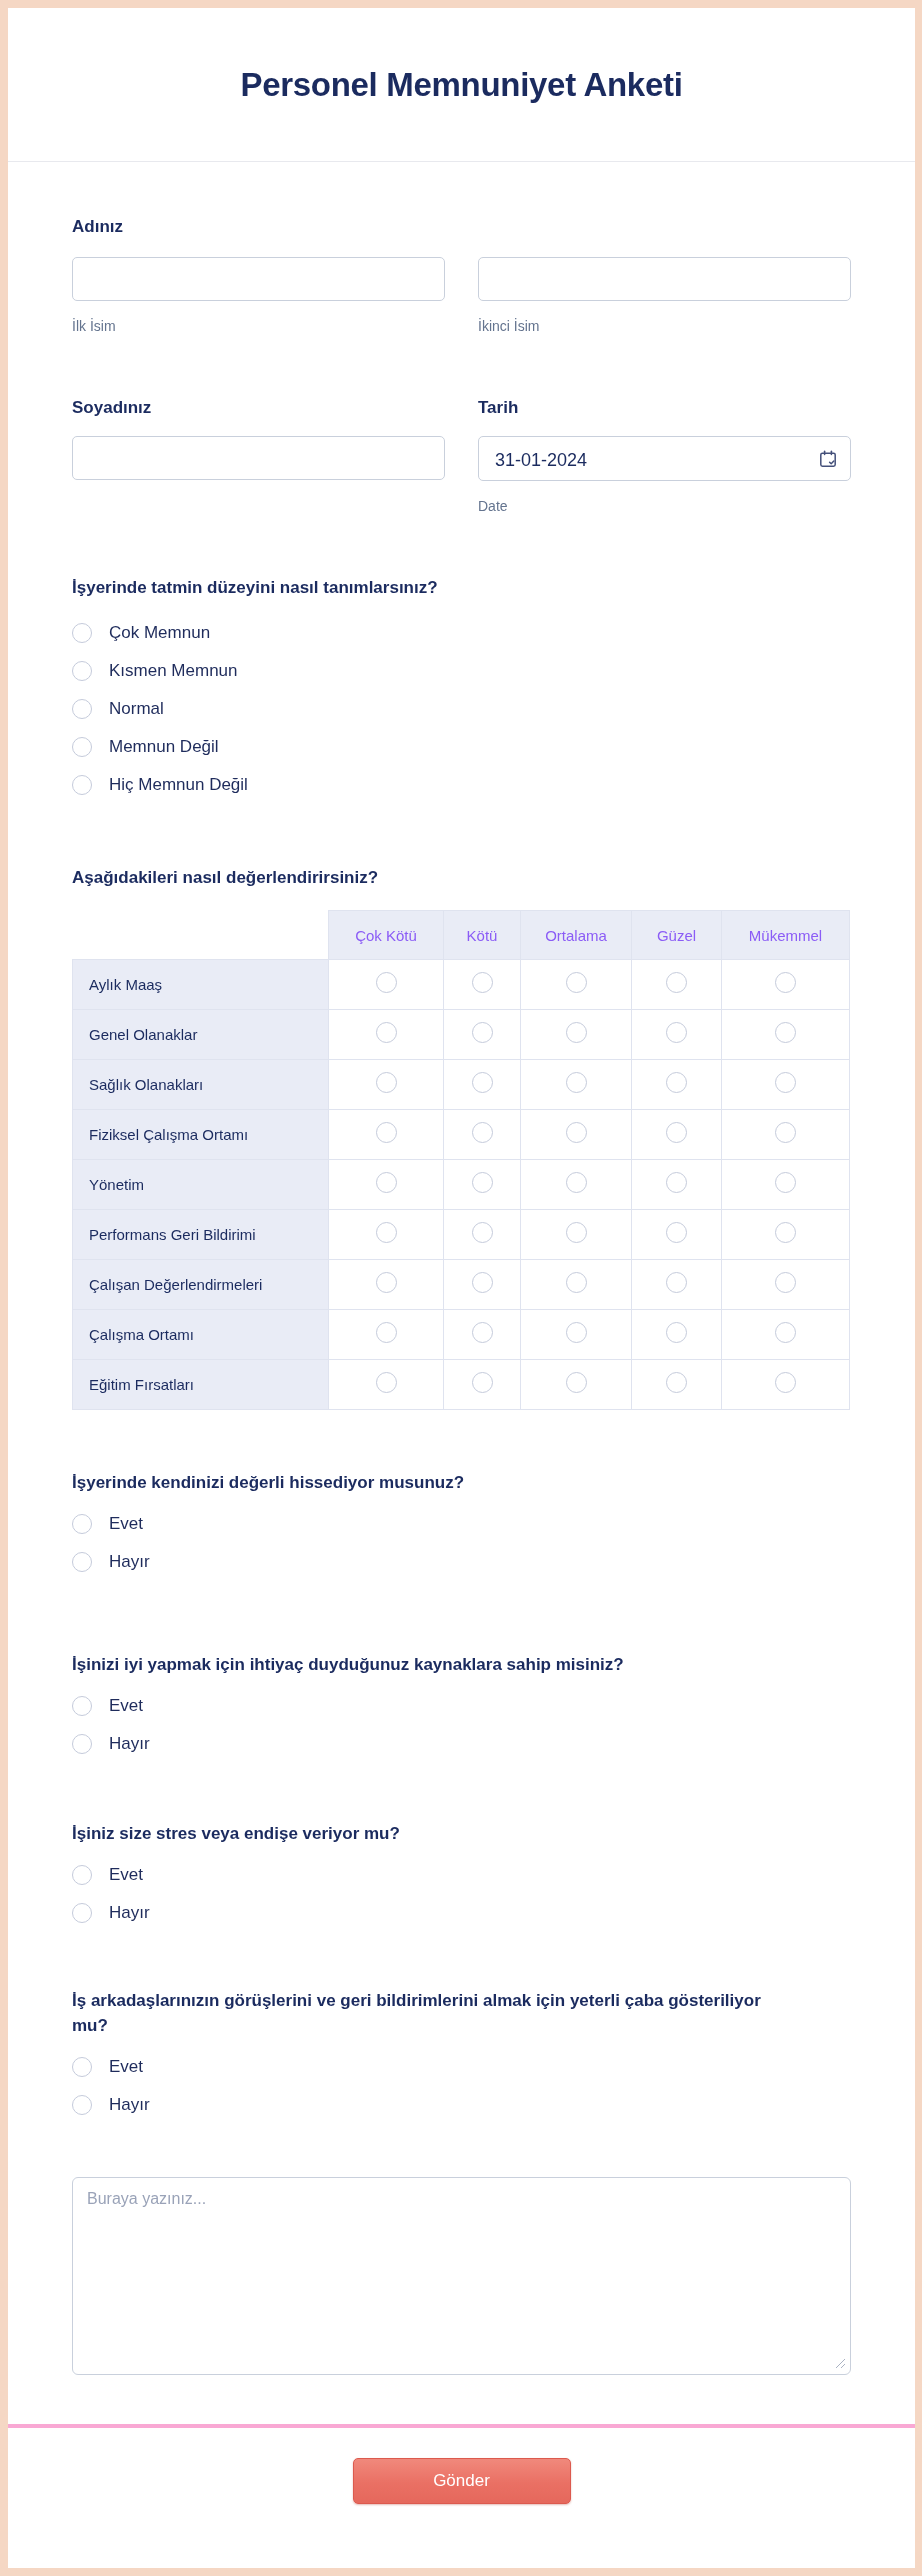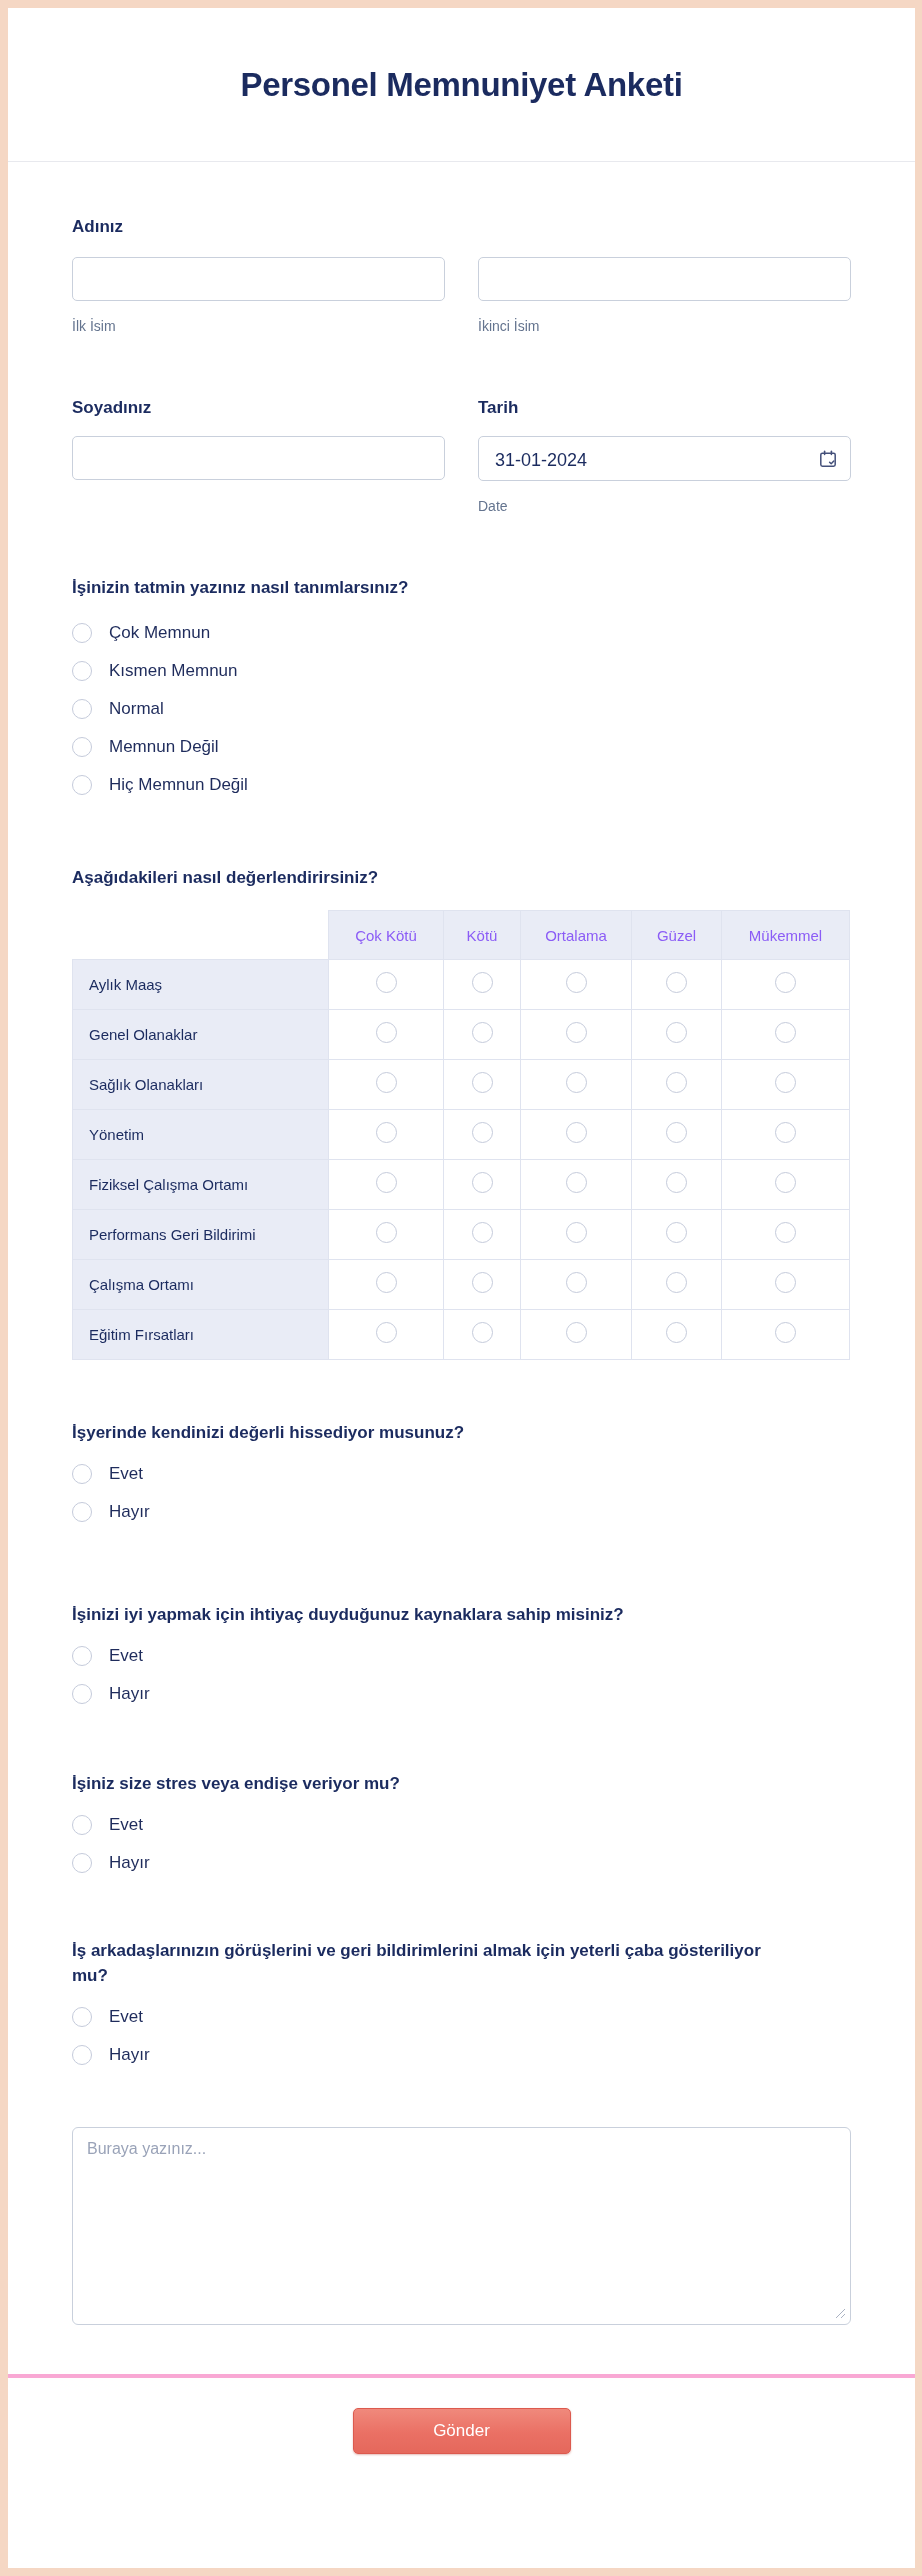--- a/index.html
+++ b/index.html
@@ -186,21 +186,21 @@
                   <path d="M11.6 13.2l1.6 1.6 2.6-2.8" stroke="#44507a" stroke-width="1.5" fill="none" stroke-linecap="round" stroke-linejoin="round"></path>
                 </svg>
               </span>
             </div>
             <div class="sublabel">Date</div>
           </div>
         </div>
       </section>
 
       <section class="question-block">
-        <div class="question">İşinizin tatmin yazınız nasıl tanımlarsınız?</div>
+        <div class="question">İşyerinde tatmin düzeyini nasıl tanımlarsınız?</div>
         <div class="options">
           <div class="option">
             <span class="radio"></span>
             <span class="option-label">Çok Memnun</span>
           </div>
           <div class="option">
             <span class="radio"></span>
             <span class="option-label">Kısmen Memnun</span>
           </div>
           <div class="option">
@@ -256,37 +256,45 @@
           </tr>
           <tr>
             <td class="row-label">Sağlık Olanakları</td>
             <td class="cell"><span class="radio"></span></td>
             <td class="cell"><span class="radio"></span></td>
             <td class="cell"><span class="radio"></span></td>
             <td class="cell"><span class="radio"></span></td>
             <td class="cell"><span class="radio"></span></td>
           </tr>
           <tr>
+            <td class="row-label">Fiziksel Çalışma Ortamı</td>
+            <td class="cell"><span class="radio"></span></td>
+            <td class="cell"><span class="radio"></span></td>
+            <td class="cell"><span class="radio"></span></td>
+            <td class="cell"><span class="radio"></span></td>
+            <td class="cell"><span class="radio"></span></td>
+          </tr>
+          <tr>
             <td class="row-label">Yönetim</td>
             <td class="cell"><span class="radio"></span></td>
             <td class="cell"><span class="radio"></span></td>
             <td class="cell"><span class="radio"></span></td>
             <td class="cell"><span class="radio"></span></td>
             <td class="cell"><span class="radio"></span></td>
           </tr>
           <tr>
-            <td class="row-label">Fiziksel Çalışma Ortamı</td>
-            <td class="cell"><span class="radio"></span></td>
-            <td class="cell"><span class="radio"></span></td>
-            <td class="cell"><span class="radio"></span></td>
-            <td class="cell"><span class="radio"></span></td>
-            <td class="cell"><span class="radio"></span></td>
-          </tr>
-          <tr>
             <td class="row-label">Performans Geri Bildirimi</td>
+            <td class="cell"><span class="radio"></span></td>
+            <td class="cell"><span class="radio"></span></td>
+            <td class="cell"><span class="radio"></span></td>
+            <td class="cell"><span class="radio"></span></td>
+            <td class="cell"><span class="radio"></span></td>
+          </tr>
+          <tr>
+            <td class="row-label">Çalışan Değerlendirmeleri</td>
             <td class="cell"><span class="radio"></span></td>
             <td class="cell"><span class="radio"></span></td>
             <td class="cell"><span class="radio"></span></td>
             <td class="cell"><span class="radio"></span></td>
             <td class="cell"><span class="radio"></span></td>
           </tr>
           <tr>
             <td class="row-label">Çalışma Ortamı</td>
             <td class="cell"><span class="radio"></span></td>
             <td class="cell"><span class="radio"></span></td>

